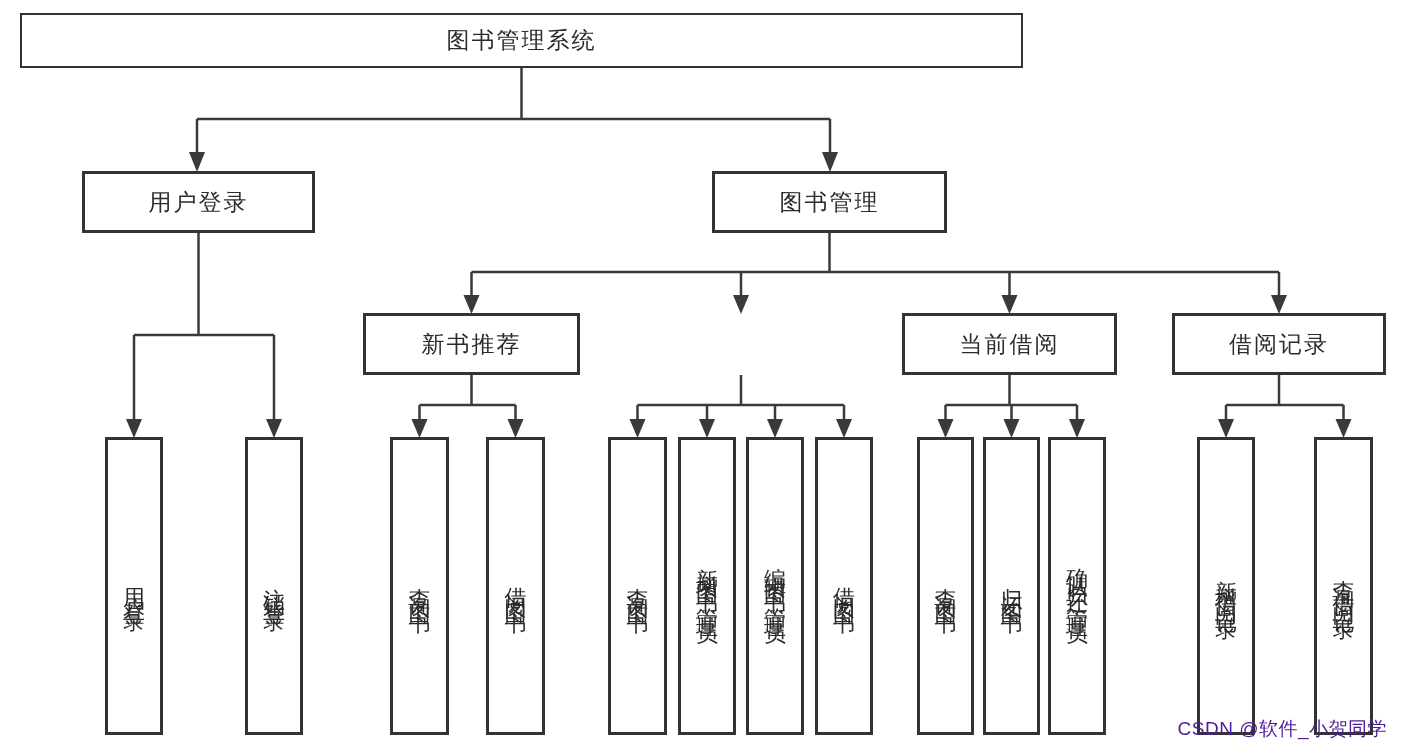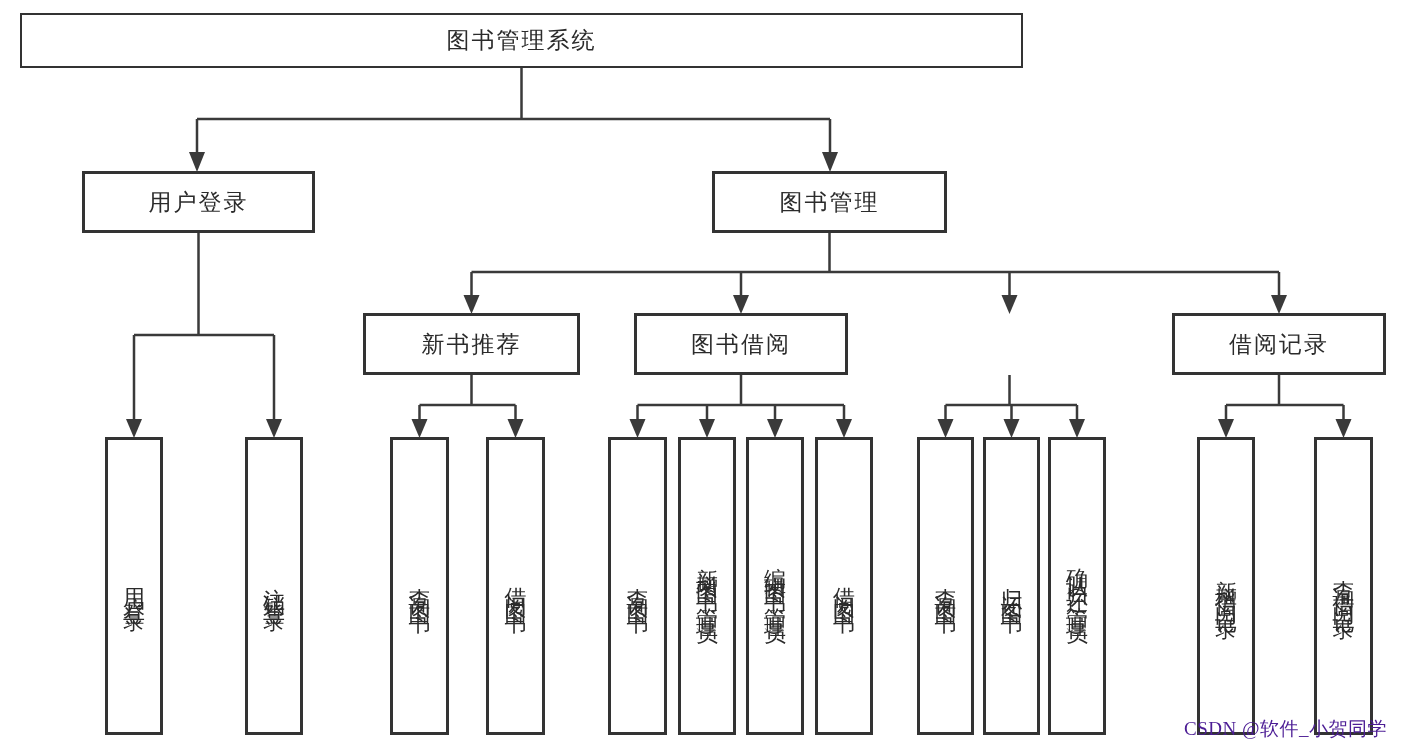--- a/index.html
+++ b/index.html
@@ -1,18 +1,18 @@
 <!DOCTYPE html>
 <html><head>
 <meta charset="utf-8">
 <style>
   html,body { margin:0; padding:0; background:#ffffff; }
   .canvas {
     position:relative; width:1405px; height:747px; background:#ffffff;
-    font-family:Liberation Serif, serif; overflow:hidden;
+    font-family:Liberation Sans, sans-serif; overflow:hidden;
   }
   .wires { position:absolute; left:0; top:0; z-index:2; pointer-events:none; }
   .wires path { stroke:#3a3a3a; stroke-width:2.5; fill:none; }
   .wires polygon { fill:#3a3a3a; stroke:none; }
   .box {
     position:absolute; box-sizing:border-box; background:#ffffff;
     border:3px solid #333333; color:#2b2b2b; z-index:1;
     display:flex; align-items:center; justify-content:center;
   }
   .root-box { border-width:2px; }
@@ -88,22 +88,22 @@
   <div class="box hbox" style="left:82px;top:171px;width:233px;height:62px">
     <span>用户登录</span>
   </div>
   <div class="box hbox" style="left:363px;top:313px;width:217px;height:62px">
     <span>新书推荐</span>
   </div>
 
   <div class="box hbox" style="left:712px;top:171px;width:235px;height:62px">
     <span>图书管理</span>
   </div>
-  <div class="box hbox" style="left:634px;top:313px;width:214px;height:62px">
-    <span>图书借阅</span>
+  <div class="box hbox" style="left:902px;top:313px;width:215px;height:62px">
+    <span>当前借阅</span>
   </div>
   <div class="box hbox" style="left:1172px;top:313px;width:214px;height:62px">
     <span>借阅记录</span>
   </div>
 
   <div class="box vbox" style="left:105px;top:437px;width:58px;height:298px">
     <span>用户登录</span>
   </div>
   <div class="box vbox" style="left:245px;top:437px;width:58px;height:298px">
     <span>注销登录</span>

